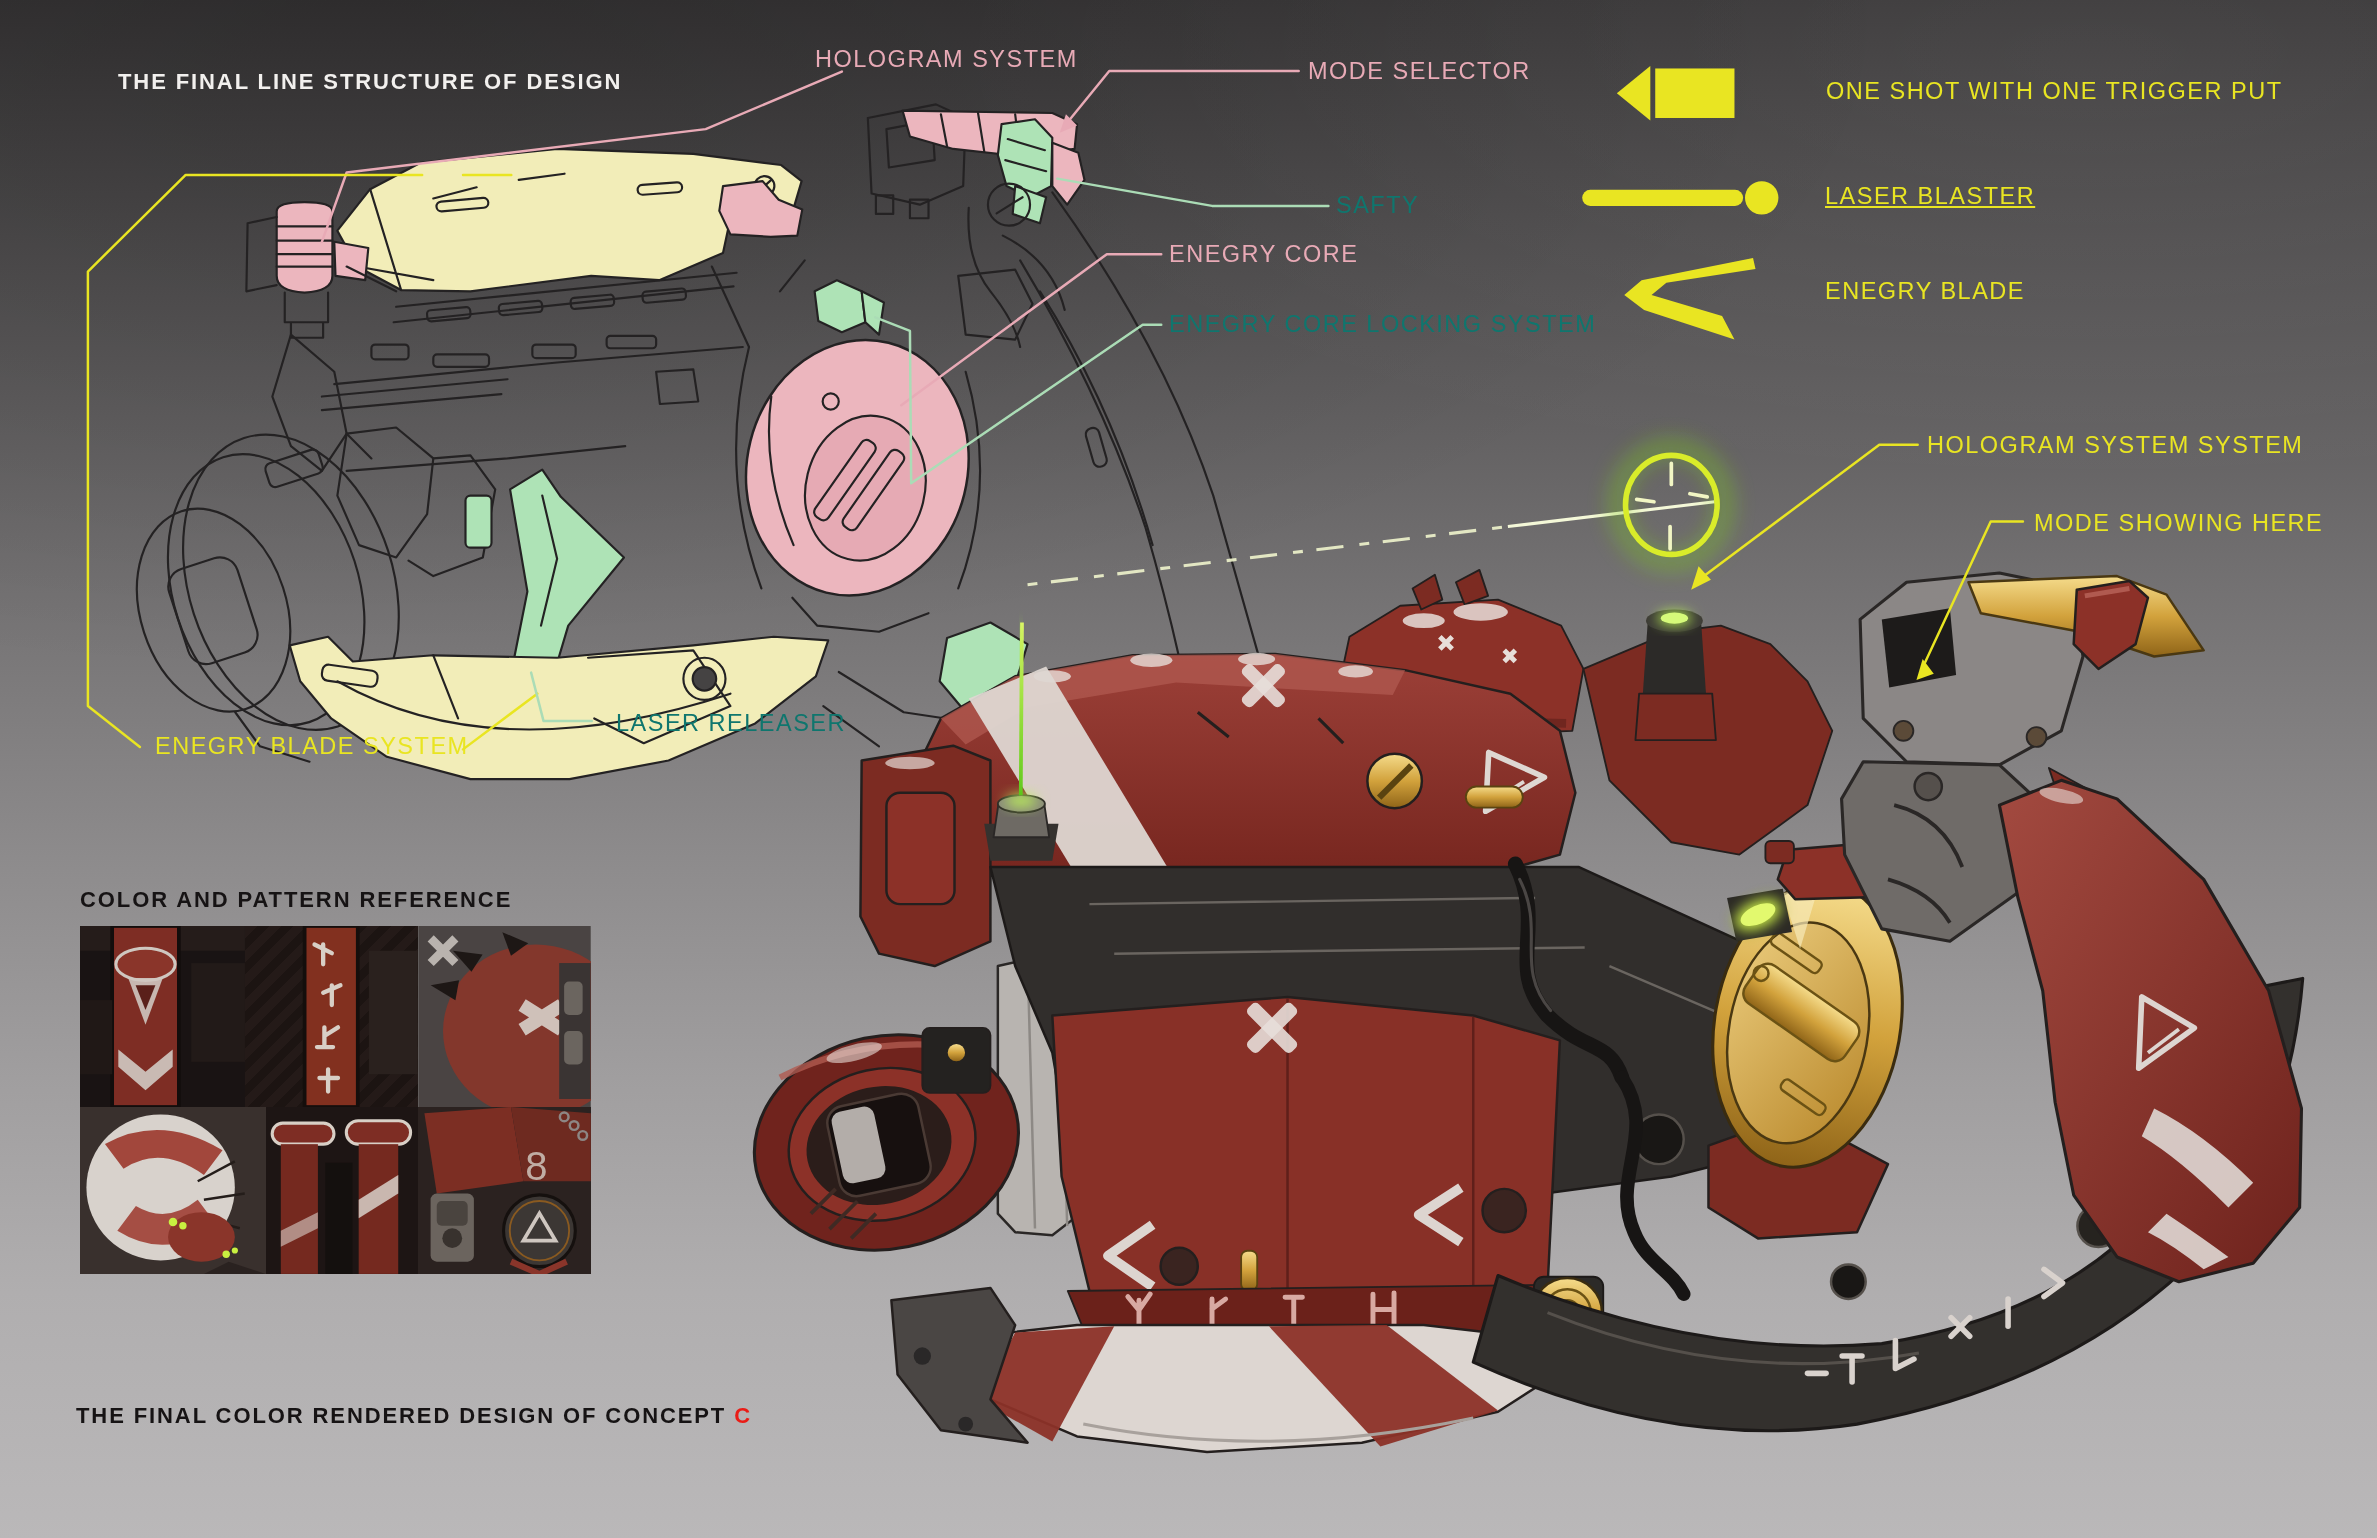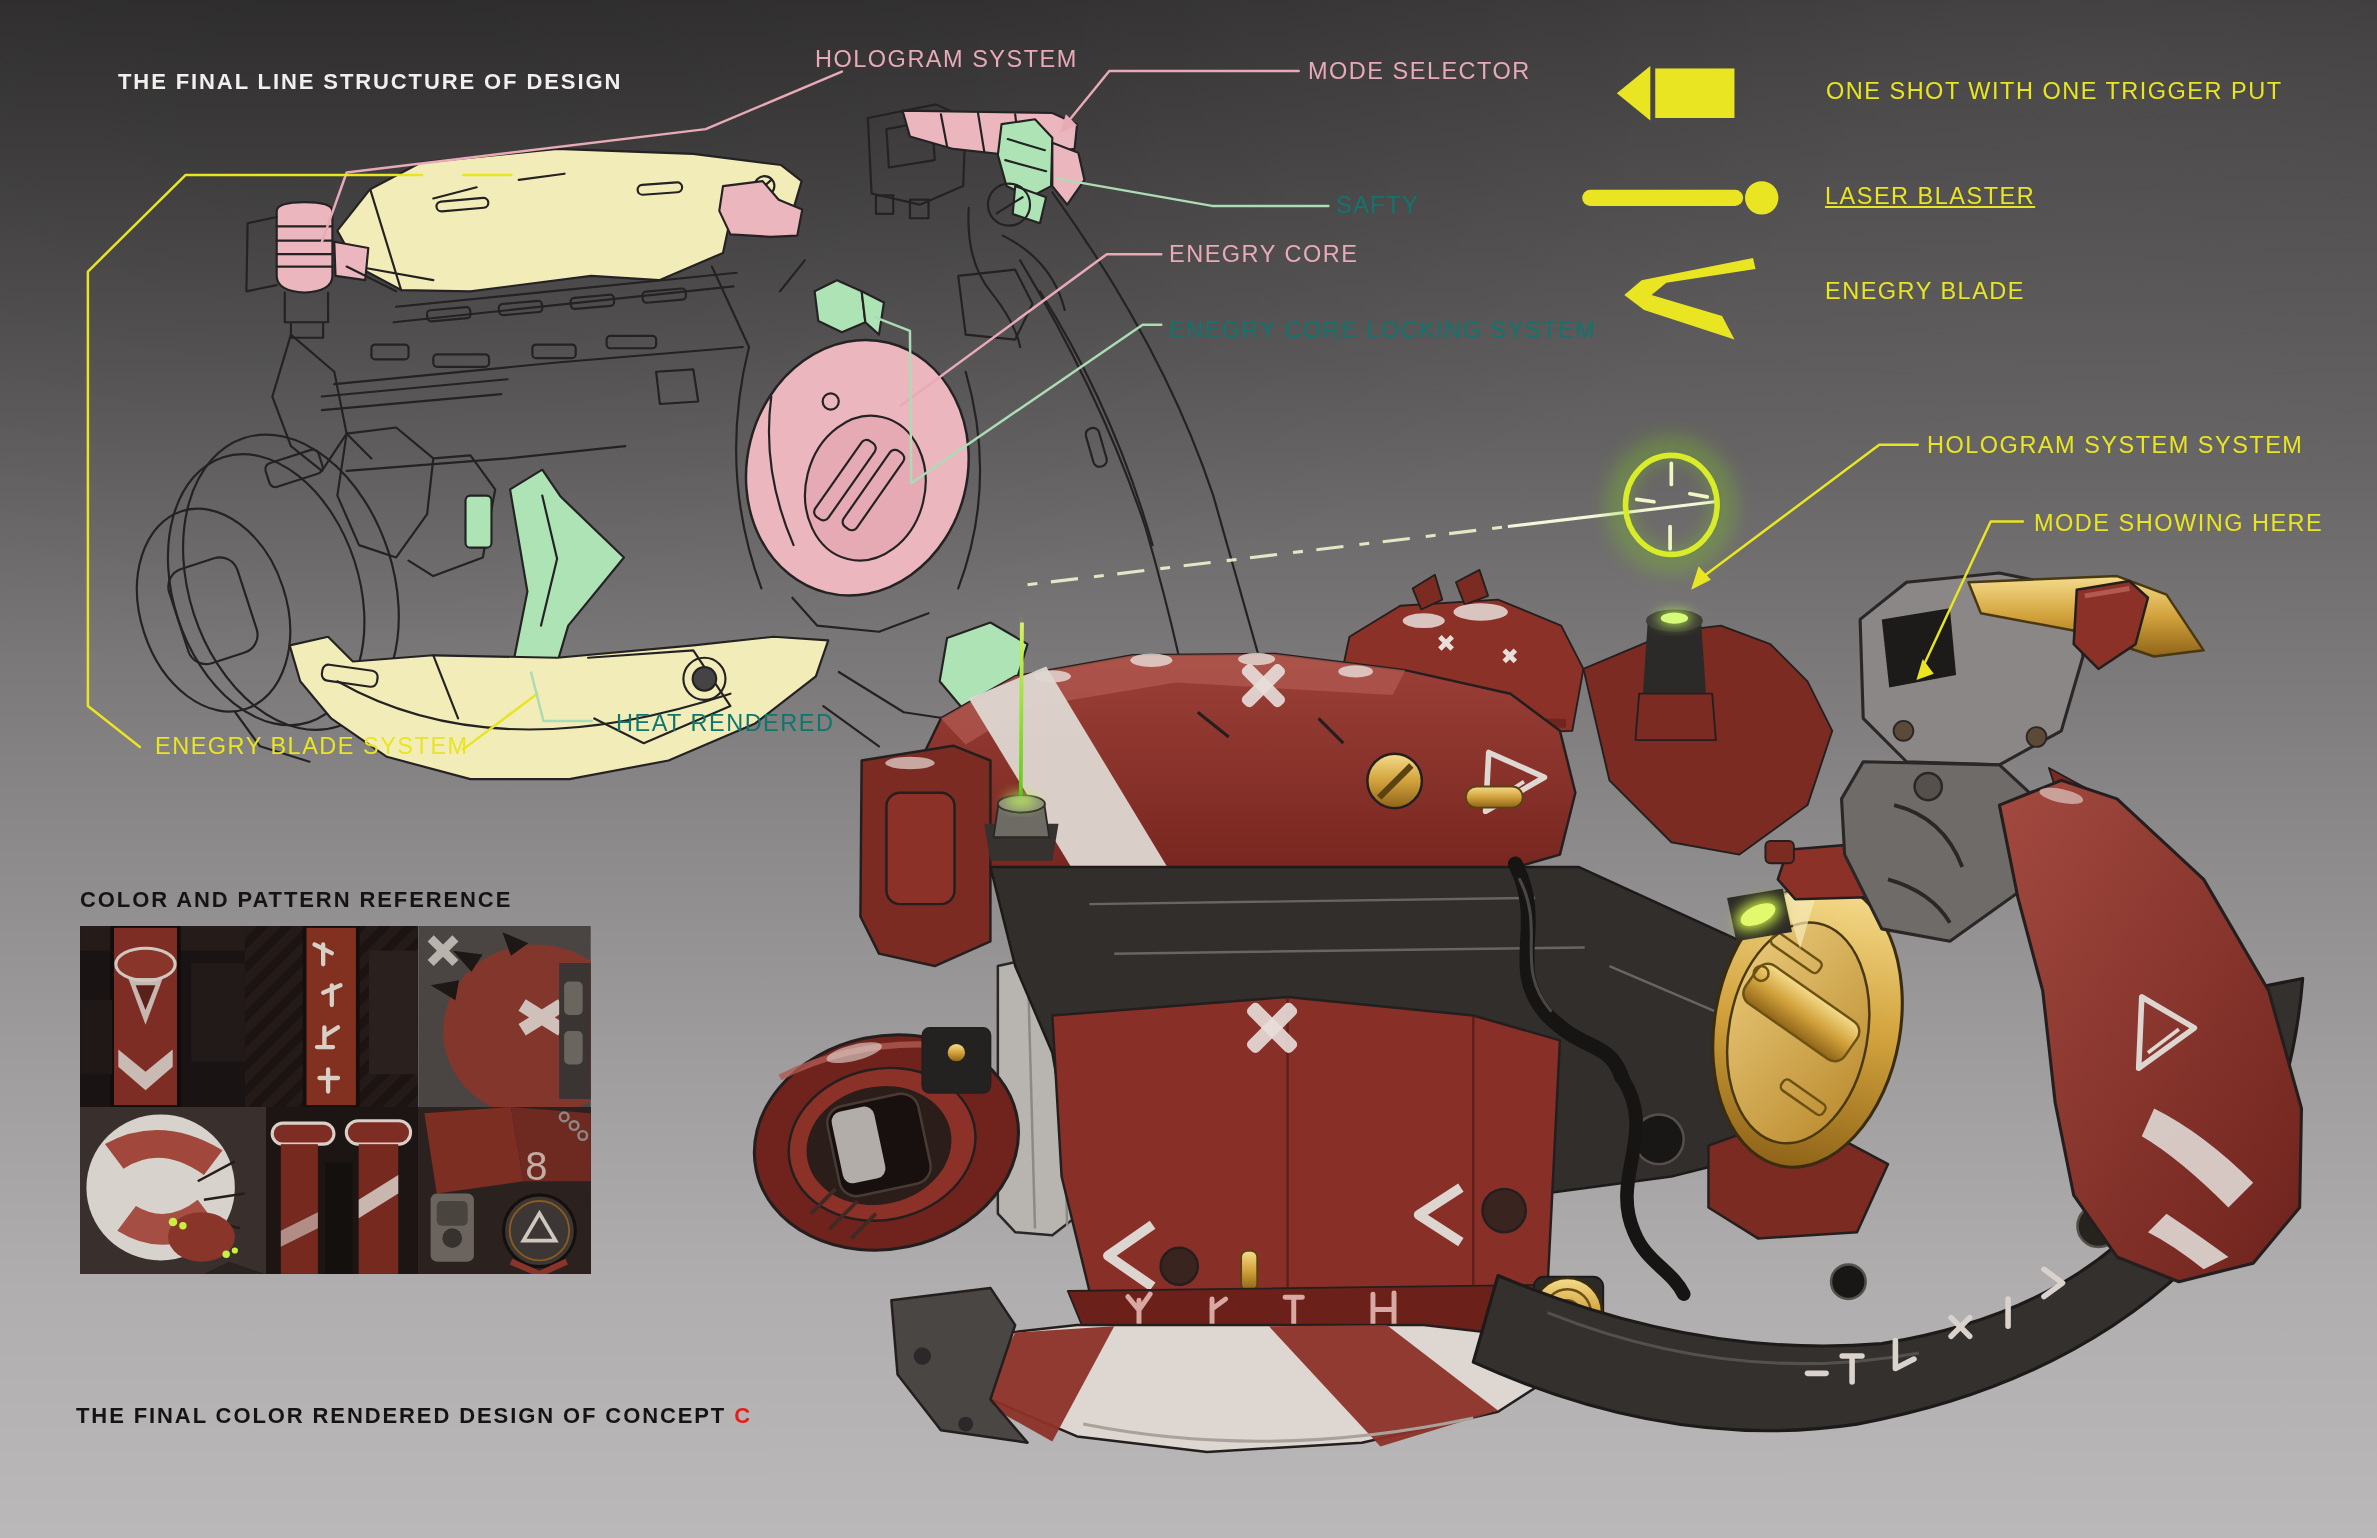--- a/index.html
+++ b/index.html
@@ -384,22 +384,22 @@
     </g>
   </g>
 </svg>
 
 <div class="lbl title white" style="left:118px;top:69px;">THE FINAL LINE STRUCTURE OF DESIGN</div>
 
 <div class="lbl pink" style="left:815px;top:46px;">HOLOGRAM SYSTEM</div>
 <div class="lbl pink" style="left:1308px;top:58px;">MODE SELECTOR</div>
 <div class="lbl green" style="left:1336px;top:192px;">SAFTY</div>
 <div class="lbl pink" style="left:1169px;top:241px;">ENEGRY CORE</div>
-<div class="lbl green" style="left:1169px;top:311px;margin-top:6px;">ENEGRY CORE LOCKING SYSTEM</div>
-<div class="lbl green" style="left:616px;top:710px;">HEAT RENDERED</div>
+<div class="lbl green" style="left:1169px;top:311px;">ENEGRY CORE LOCKING SYSTEM</div>
+<div class="lbl green" style="left:616px;top:710px;">LASER RELEASER</div>
 <div class="lbl yellow" style="left:155px;top:733px;">ENEGRY BLADE SYSTEM</div>
 <div class="lbl yellow" style="left:1927px;top:432px;">HOLOGRAM SYSTEM SYSTEM</div>
 <div class="lbl yellow" style="left:2034px;top:510px;">MODE SHOWING HERE</div>
 
 <div class="lbl yellow" style="left:1826px;top:78px;">ONE SHOT WITH ONE TRIGGER PUT</div>
 <div class="lbl yellow" style="left:1825px;top:183px;text-decoration:underline;">LASER BLASTER</div>
 <div class="lbl yellow" style="left:1825px;top:278px;">ENEGRY BLADE</div>
 
 <div class="lbl title dark" style="left:80px;top:887px;">COLOR AND PATTERN REFERENCE</div>
 <div class="lbl title dark" style="left:76px;top:1403px;"><span>THE FINAL COLOR RENDERED DESIGN OF CONCEPT </span><span class="red-c">C</span></div>

